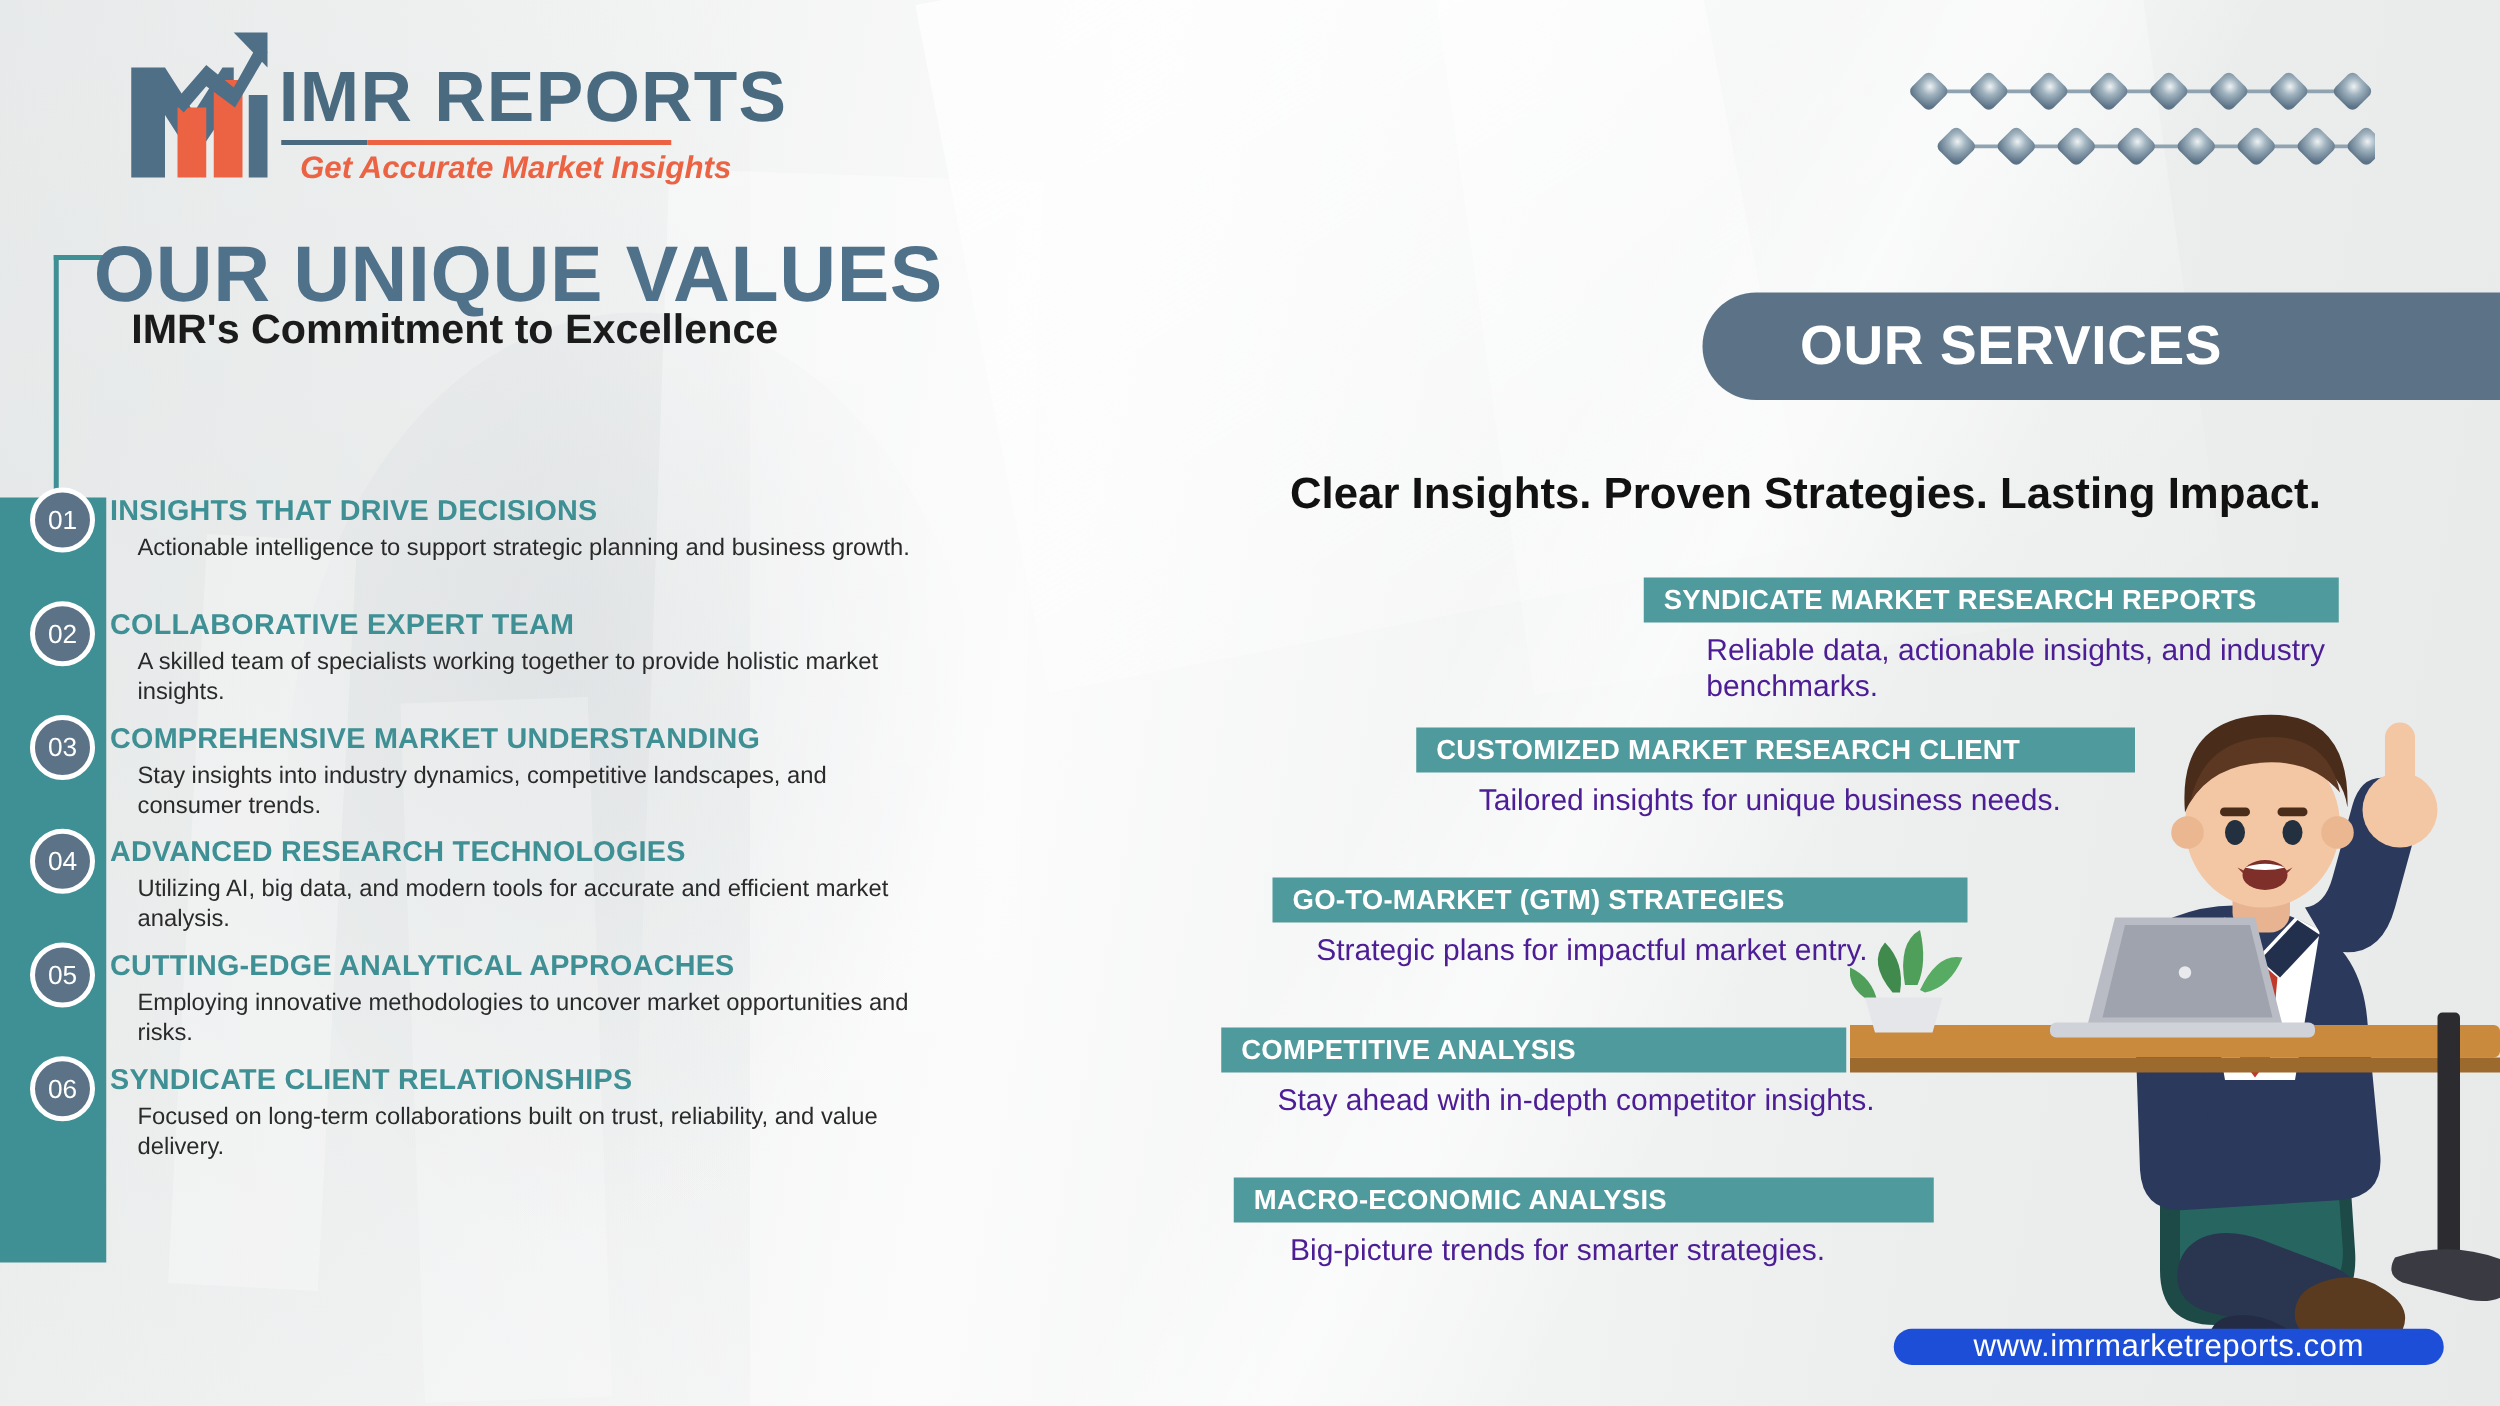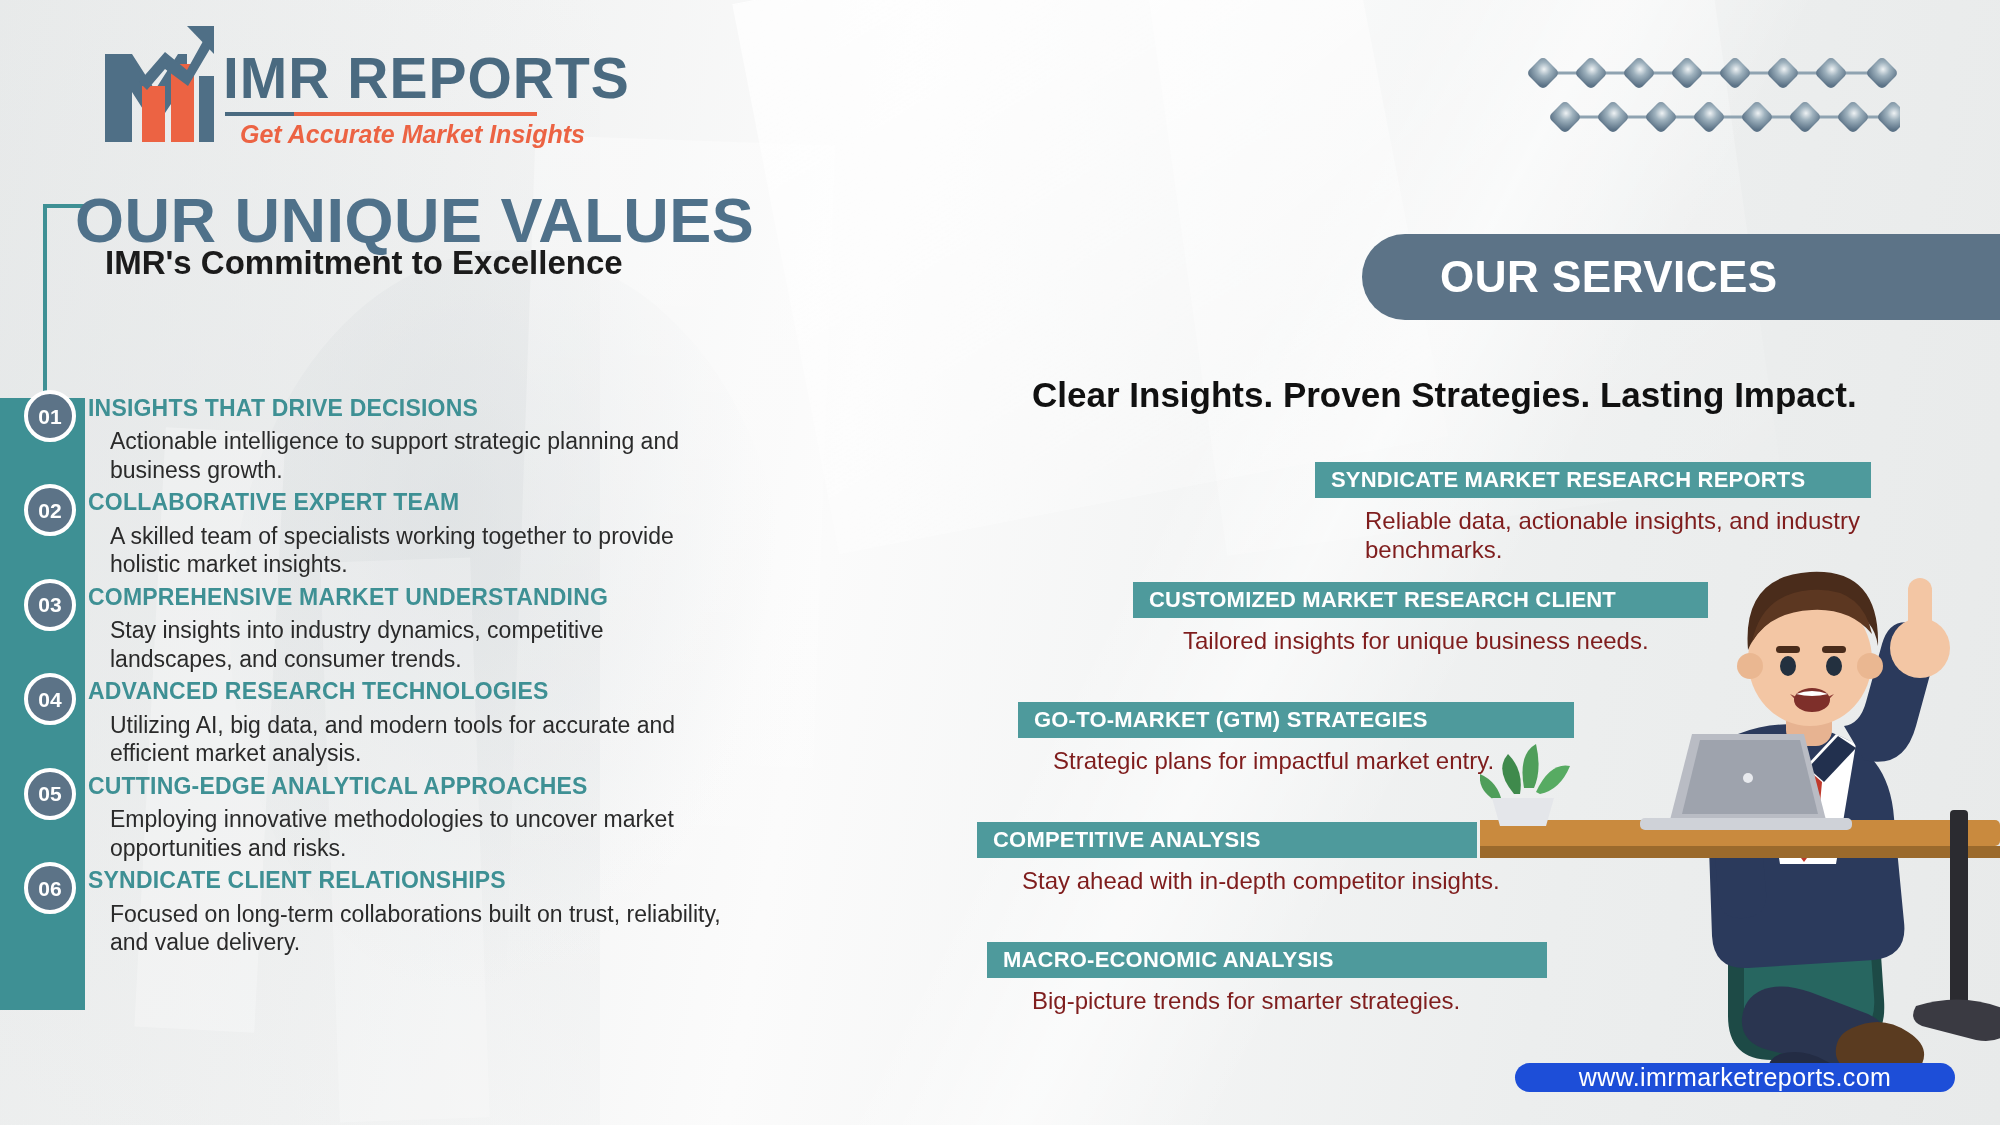--- a/index.html
+++ b/index.html
@@ -89,30 +89,30 @@
     background:#3e9094;
   }
 
   #values-list { position:absolute; left:0; top:390px; width:760px; }
   .value-item { position:relative; min-height:91px; padding-left:88px; }
   .vi-badge {
     position:absolute; left:24px; top:0;
     width:52px; height:52px; border-radius:50%;
     background:#5c7387; border:4px solid #ffffff;
     display:flex; align-items:center; justify-content:center;
-    color:#ffffff; font-size:21px; font-weight:bold; line-height:1;
+    color:#ffffff; font-size:21px; font-weight:normal; line-height:1;
     box-shadow:0 0 0 0 rgba(0,0,0,0);
   }
   .vi-title {
     font-size:23px; font-weight:bold; color:#3e9094;
     letter-spacing:.2px; line-height:1.15; padding-top:5px;
     white-space:nowrap;
   }
   .vi-desc {
-    font-size:23px; color:#2a2a2a; line-height:1.24;
+    font-size:19px; color:#2a2a2a; line-height:1.24;
     padding-left:22px; padding-top:6px; max-width:640px;
   }
 
   
   #services-banner {
     position:absolute; left:1362px; top:234px;
     width:700px; height:86px;
     background:#5c7387;
     border-radius:48px 0 0 48px;
     display:flex; align-items:center;
@@ -134,21 +134,21 @@
     background:#4e9a9c;
     display:flex; align-items:center;
     padding:0 16px;
   }
   .svc-chip-label {
     color:#ffffff; font-size:22px; font-weight:bold;
     letter-spacing:.2px; white-space:nowrap;
   }
   .svc-desc {
     position:absolute; top:44px;
-    font-size:24px; color:#7f1d1d; line-height:1.22;
+    font-size:24px; color:#4c1d95; line-height:1.22;
   }
   .svc-1 .svc-chip { left:1315px; width:556px; }
   .svc-1 .svc-desc { left:1365px; width:560px; }
   .svc-2 .svc-chip { left:1133px; width:575px; }
   .svc-2 .svc-desc { left:1183px; width:620px; }
   .svc-3 .svc-chip { left:1018px; width:556px; }
   .svc-3 .svc-desc { left:1053px; width:620px; }
   .svc-4 .svc-chip { left:977px; width:500px; }
   .svc-4 .svc-desc { left:1022px; width:620px; }
   .svc-5 .svc-chip { left:987px; width:560px; }

